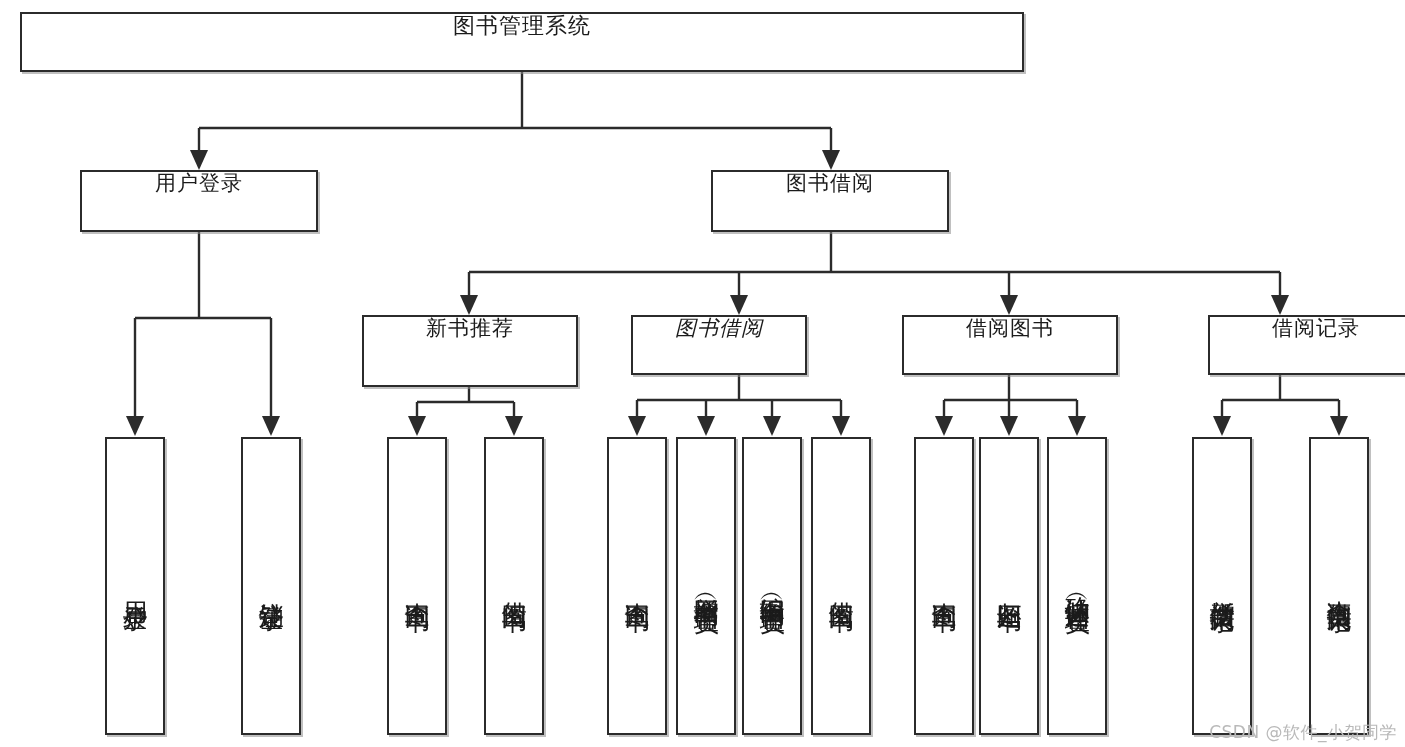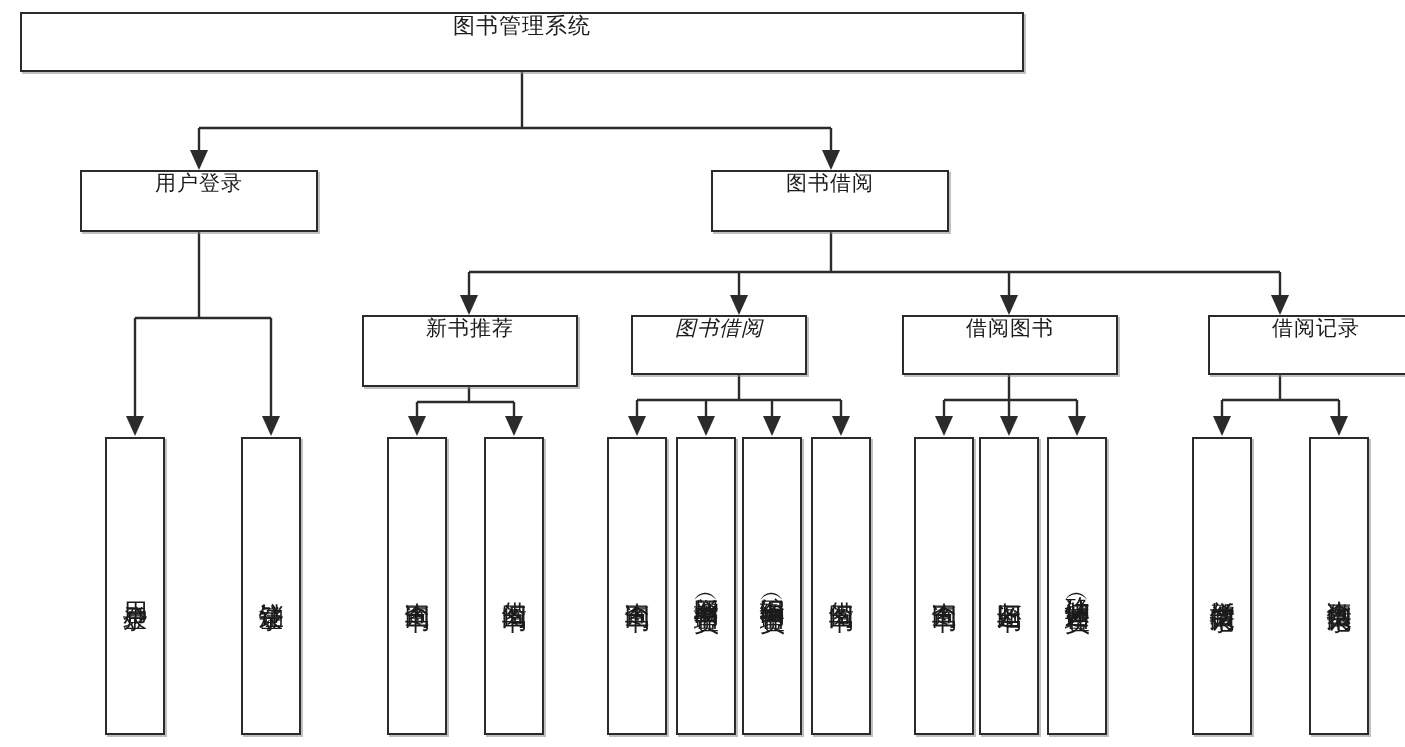--- a/index.html
+++ b/index.html
@@ -228,14 +228,15 @@
   </div>
 
   <div class="node v" style="left:1192px; top:437px; width:60px; height:298px;">
     <span class="label">新增借阅记录</span>
   </div>
 
   <div class="node v" style="left:1309px; top:437px; width:60px; height:298px;">
     <span class="label">查询借阅记录</span>
   </div>
 
+  <div id="watermark">CSDN @软件_小贺同学</div>
 
 </div>
 
 </body></html>

